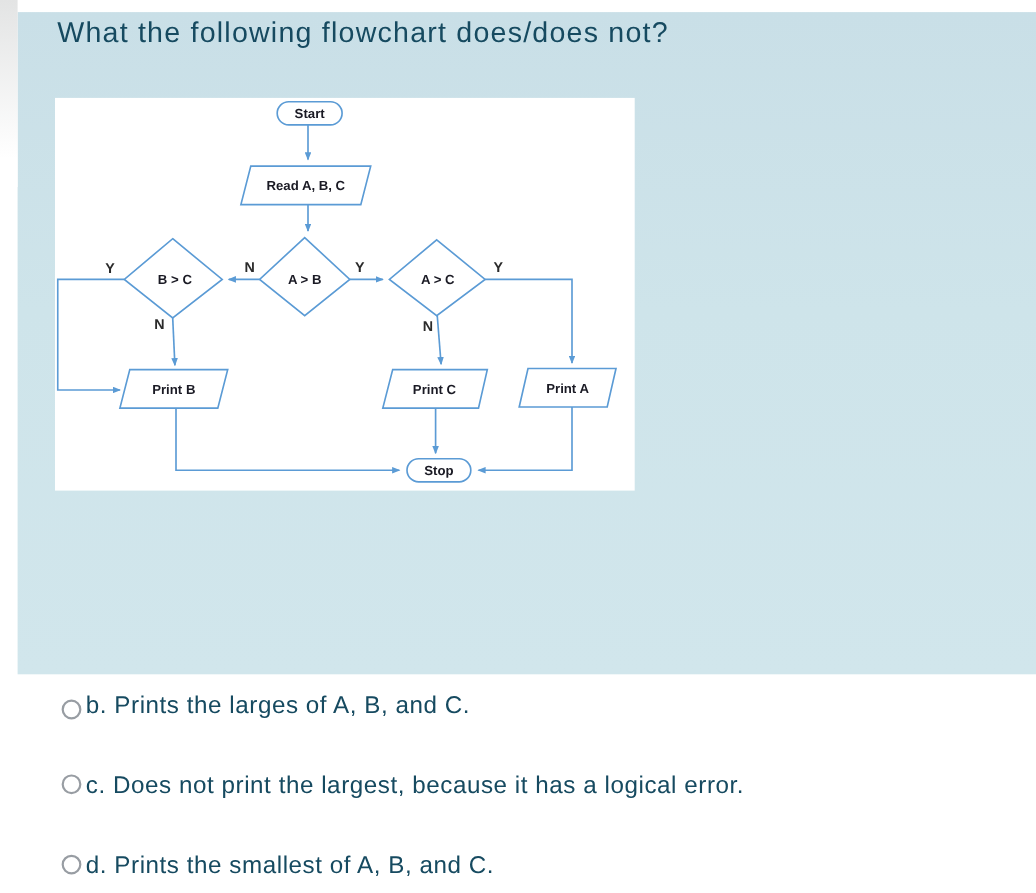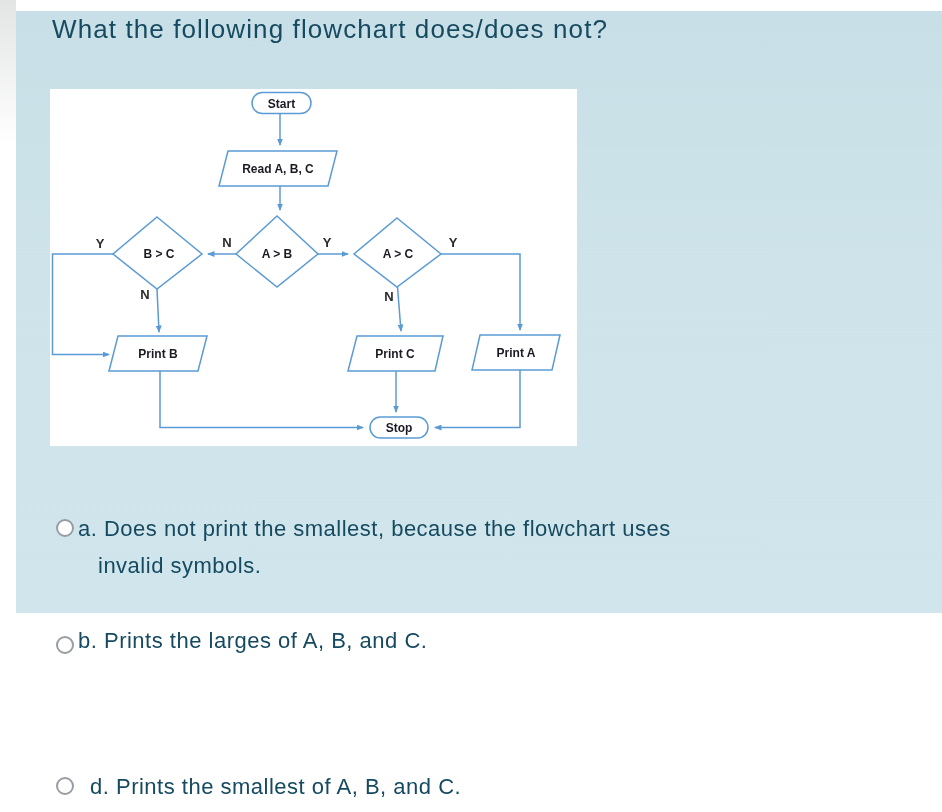--- a/index.html
+++ b/index.html
@@ -65,21 +65,21 @@
     color: #164a60;
     font-size: 22px;
     letter-spacing: 0.5px;
     line-height: 37px;
     max-width: 860px;
     cursor: default;
   }
   .option-a { top: 499px; }
   .option-b { top: 611px; align-items: center; }
   .option-c { top: 684px; }
-  .option-d { top: 757px; gap: 12px; }
+  .option-d { top: 757px; }
   .radio {
     flex: none;
     width: 18px; height: 18px;
     margin: 9px 4px 0 0;
     border: 2px solid #989da3;
     border-radius: 50%;
     background: #ffffff;
   }
   .option-text span { display: block; }
   .option-text .wrap-line { padding-left: 20px; }
@@ -143,35 +143,34 @@
           <text class="flow-branch-label" x="177" y="158">N</text>
           <text class="flow-branch-label" x="277" y="158">Y</text>
           <text class="flow-branch-label" x="403" y="158">Y</text>
           <text class="flow-branch-label" x="95" y="210">N</text>
           <text class="flow-branch-label" x="339" y="212">N</text>
         </g>
       </svg>
     </div>
 
 
-    <div class="option option-a">
-      <span class="radio"></span>
-      <span class="option-text">
-        <span>a. Does not print the smallest, because the flowchart uses</span>
-        <span class="wrap-line">invalid symbols.</span>
-      </span>
-    </div>
 
     <div class="option option-b">
       <span class="radio"></span>
       <span class="option-text">
         <span>b. Prints the larges of A, B, and C.</span>
       </span>
     </div>
 
+    <div class="option option-c">
+      <span class="radio"></span>
+      <span class="option-text">
+        <span>c. Does not print the largest, because it has a logical error.</span>
+      </span>
+    </div>
 
     <div class="option option-d">
       <span class="radio"></span>
       <span class="option-text">
         <span>d. Prints the smallest of A, B, and C.</span>
       </span>
     </div>
 
   </div>
 

